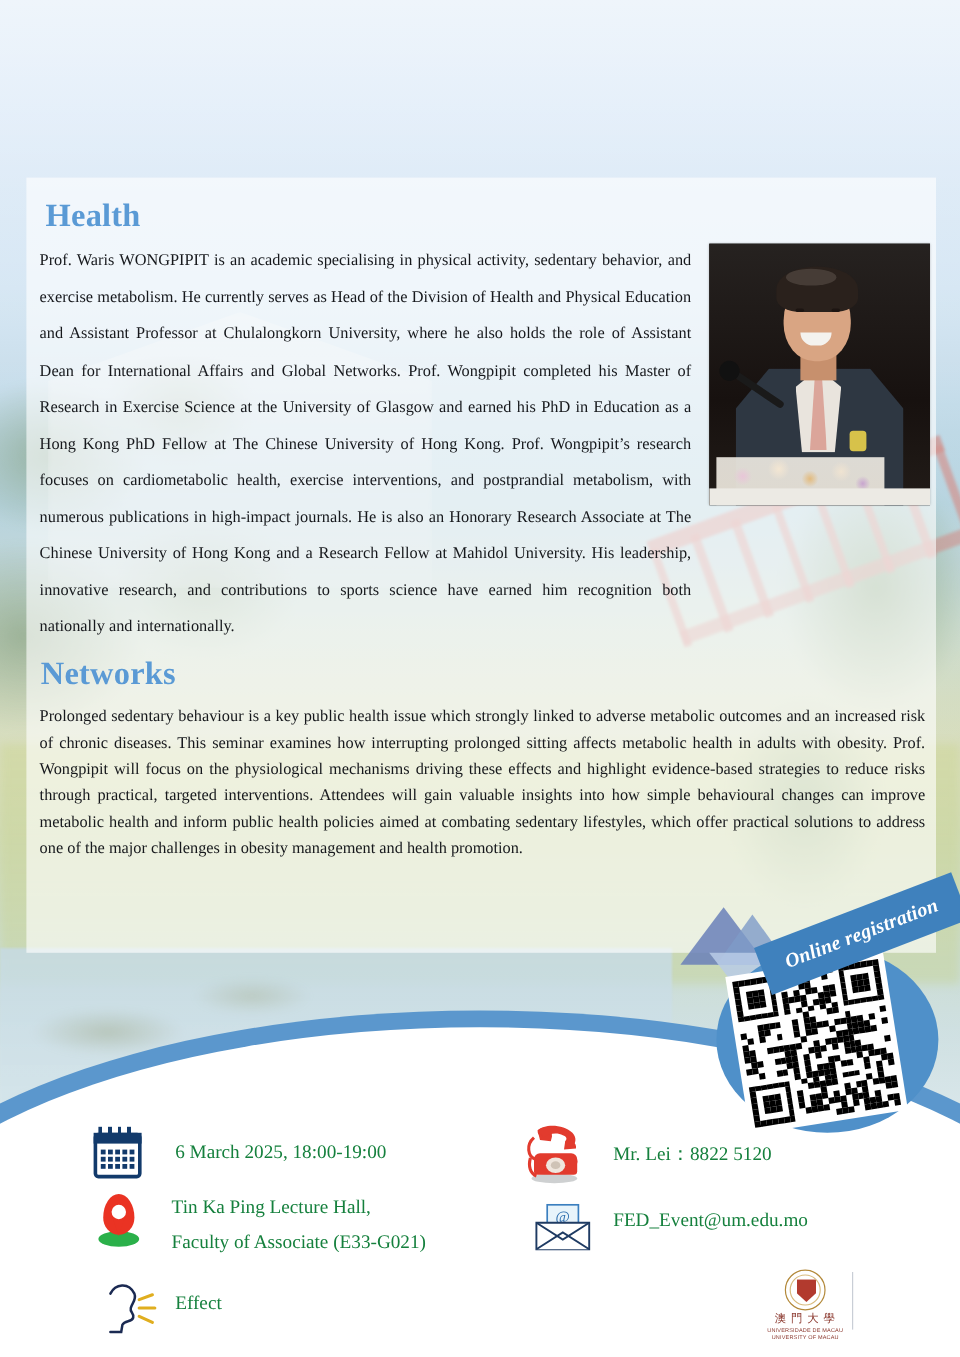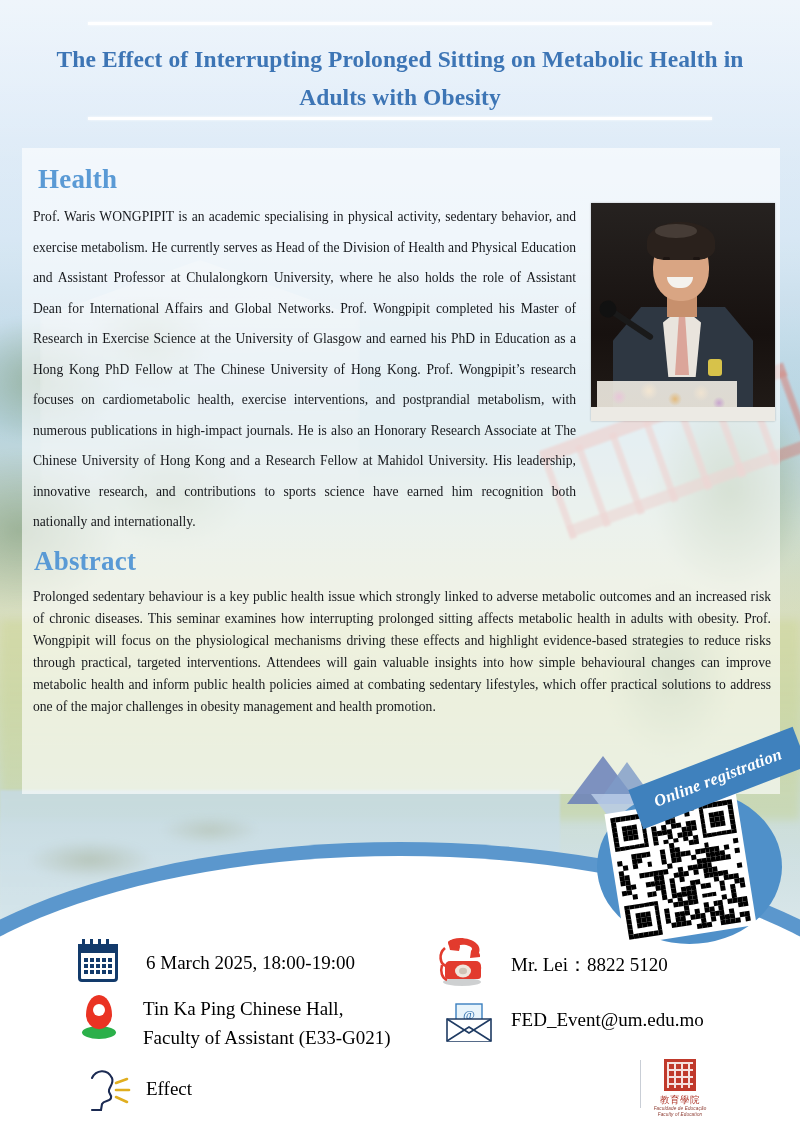--- a/index.html
+++ b/index.html
@@ -356,22 +356,22 @@
     font-weight: bold;
     line-height: 42px;
     text-align: center;
     letter-spacing: .3px;
     white-space: nowrap;
   }
 
   
   .info {
     position: absolute; z-index: 14;
-    font-size: 19px;
-    color: #000000;
+    font-size: 16px;
+    color: #15803d;
   }
   .ico { position:absolute; z-index:14; }
 
   
   .cal { left:78px; top:944px; width:40px; height:38px; }
   .cal-body { position:absolute; inset:0; border:3.4px solid #123a6b; border-radius:4px; background:#fff; }
   .cal-top { position:absolute; left:0; right:0; top:0; height:9px; background:#123a6b; }
   .cal-rings { position:absolute; left:4px; right:4px; top:-5px; height:7px;
     background: repeating-linear-gradient(90deg,#123a6b 0 3px, transparent 3px 8px); }
   .cal-dots { position:absolute; left:6px; right:6px; top:14px; bottom:5px;
@@ -471,25 +471,20 @@
     <div class="bg-trees-left"></div>
     <div class="bg-building"></div>
     <div class="bg-grass"></div>
     <div class="bg-hedge"></div>
     <div class="bg-bridge"></div>
     <div class="bg-water"></div>
     <div class="bg-water-refl"></div>
   </div>
   <div class="bg-haze"></div>
 
-  <div class="header">
-    <div class="header-rule top"></div>
-    <div class="poster-title">The Effect of Interrupting Prolonged Sitting on Metabolic Health in Adults with Obesity</div>
-    <div class="header-rule bottom"></div>
-  </div>
 
   <div class="content-panel"></div>
 
   <div class="section-heading sec-speaker-h">Health</div>
   <div class="speaker-body">Prof. Waris WONGPIPIT is an academic specialising in physical activity, sedentary behavior, and exercise metabolism. He currently serves as Head of the Division of Health and Physical Education and Assistant Professor at Chulalongkorn University, where he also holds the role of Assistant Dean for International Affairs and Global Networks. Prof. Wongpipit completed his Master of Research in Exercise Science at the University of Glasgow and earned his PhD in Education as a Hong Kong PhD Fellow at The Chinese University of Hong Kong. Prof. Wongpipit’s research focuses on cardiometabolic health, exercise interventions, and postprandial metabolism, with numerous publications in high-impact journals. He is also an Honorary Research Associate at The Chinese University of Hong Kong and a Research Fellow at Mahidol University. His leadership, innovative research, and contributions to sports science have earned him recognition both nationally and internationally.</div>
 
   <div class="speaker-photo">
     <div class="sp-bg"></div>
     <div class="sp-suit"></div>
     <div class="sp-shirt"></div>
@@ -499,21 +494,21 @@
     <div class="sp-hair"></div>
     <div class="sp-eye l"></div>
     <div class="sp-eye r"></div>
     <div class="sp-smile"></div>
     <div class="sp-badge"></div>
     <div class="sp-mic"></div>
     <div class="sp-flowers"></div>
     <div class="sp-ptable"></div>
   </div>
 
-  <div class="section-heading sec-abstract-h">Abstract</div>
+  <div class="section-heading sec-abstract-h">Networks</div>
   <div class="abstract-body">Prolonged sedentary behaviour is a key public health issue which strongly linked to adverse metabolic outcomes and an increased risk of chronic diseases. This seminar examines how interrupting prolonged sitting affects metabolic health in adults with obesity. Prof. Wongpipit will focus on the physiological mechanisms driving these effects and highlight evidence-based strategies to reduce risks through practical, targeted interventions. Attendees will gain valuable insights into how simple behavioural changes can improve metabolic health and inform public health policies aimed at combating sedentary lifestyles, which offer practical solutions to address one of the major challenges in obesity management and health promotion.</div>
 
   <div class="tri-wrap">
     <div class="tri-up"></div>
     <div class="tri-up2"></div>
     <div class="tri-down"></div>
   </div>
 
   <div class="bottom-arc"></div>
   <div class="bottom-white"></div>
@@ -1173,22 +1168,22 @@
         <i style="left: 24px; top: 12px;"></i>
       </div>
   </div>
   <div class="info info-date">6 March 2025, 18:00-19:00</div>
 
   <div class="ico pin">
     <div class="pin-shadow"></div>
     <div class="pin-drop"></div>
     <div class="pin-hole"></div>
   </div>
-  <div class="info info-venue1">Tin Ka Ping Chinese Hall,</div>
-  <div class="info info-venue2">Faculty of Assistant (E33-G021)</div>
+  <div class="info info-venue1">Tin Ka Ping Lecture Hall,</div>
+  <div class="info info-venue2">Faculty of Associate (E33-G021)</div>
 
   <div class="ico speak">
     <svg width="50" height="48" viewBox="0 0 50 48">
       <path d="M7 12 C11 4, 22 2, 27 12 C29 17, 25 20, 24 24 C23 28, 27 28, 26 32 C25 36, 19 34, 17 38 L16 44 L7 44" fill="none" stroke="#1b2a52" stroke-width="2.1" stroke-linecap="round"></path>
       <line x1="31" y1="17" x2="42" y2="13" stroke="#e0ae1f" stroke-width="2.6" stroke-linecap="round"></line>
       <line x1="31" y1="24" x2="44" y2="24" stroke="#e0ae1f" stroke-width="2.6" stroke-linecap="round"></line>
       <line x1="31" y1="31" x2="42" y2="36" stroke="#e0ae1f" stroke-width="2.6" stroke-linecap="round"></line>
     </svg>
   </div>
   <div class="info info-lang">Effect</div>
@@ -1214,22 +1209,22 @@
       <rect x="13" y="1" width="26" height="19" fill="#e8f4fb" stroke="#3b7fbf" stroke-width="1.4"></rect>
       <text x="26" y="15.5" font-family="Liberation Serif, serif" font-size="13" fill="#2e6fae" text-anchor="middle">@</text>
       <path d="M4 16 h44 v22 h-44 z" fill="#ffffff" stroke="#1f3b63" stroke-width="1.6"></path>
       <path d="M4 38 L26 24 L48 38" fill="#ffffff" stroke="#1f3b63" stroke-width="1.6"></path>
       <path d="M4 16 L26 30 L48 16" fill="none" stroke="#1f3b63" stroke-width="1.6"></path>
     </svg>
   </div>
   <div class="info info-email">FED_Event@um.edu.mo</div>
 
   <div class="logos">
+    <div class="logo-um">
+      <div class="crest"></div>
+      <div class="logo-cn">澳 門 大 學</div>
+      <div class="logo-en">UNIVERSIDADE DE MACAU</div>
+      <div class="logo-en">UNIVERSITY OF MACAU</div>
+    </div>
     <div class="logo-div"></div>
-    <div class="logo-fed">
-      <div class="seal"></div>
-      <div class="logo-cn">教育學院</div>
-      <div class="logo-en">Faculdade de Educação</div>
-      <div class="logo-en">Faculty of Education</div>
-    </div>
   </div>
 
 </div>
 
 </body></html>

